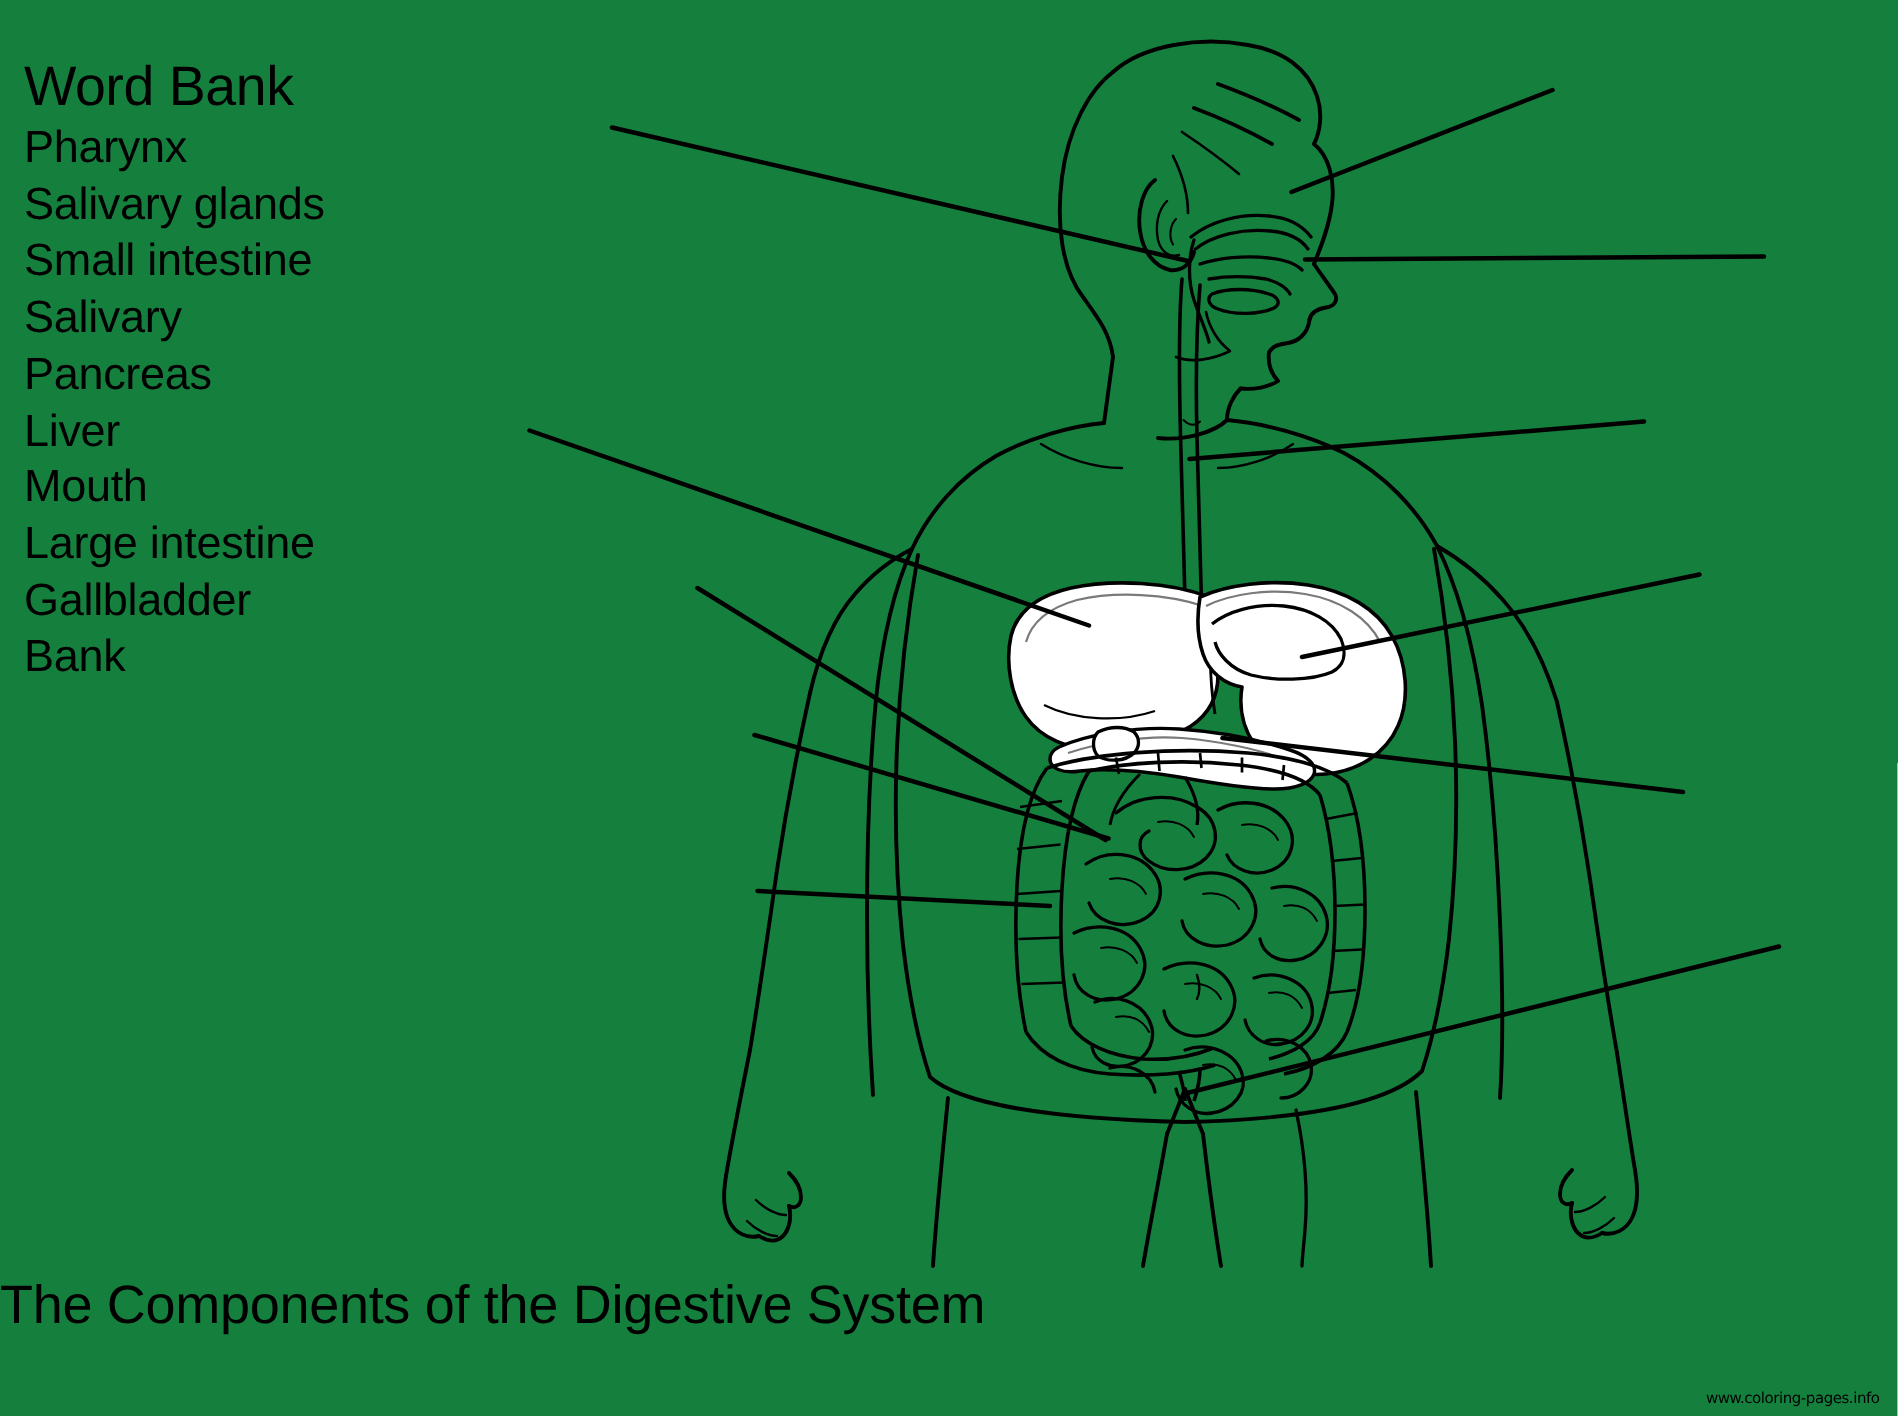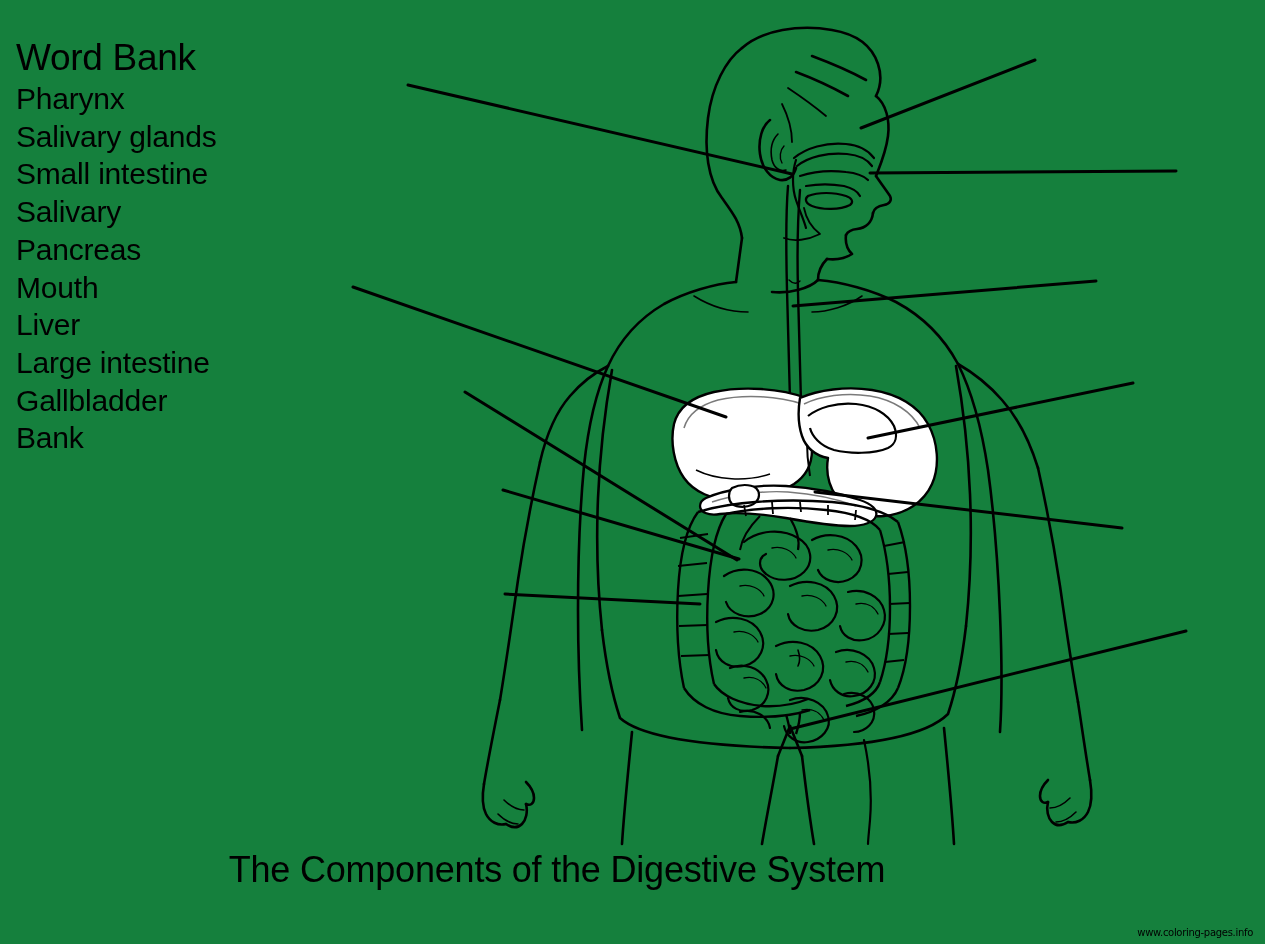--- a/index.html
+++ b/index.html
@@ -48,21 +48,20 @@
     width: 1265px;
     height: 944px;
   }
 
   
   #caption {
     position: absolute;
     left: 0;
     top: 850px;
     width: 1114px;
-    text-align: center;
     font-size: 36px;
     line-height: 40px;
     letter-spacing: -0.2px;
   }
 
   
   #watermark {
     position: absolute;
     right: 12px;
     bottom: 6px;
@@ -77,22 +76,22 @@
 
 <div id="page">
 
   <div id="word-bank">
     <div id="word-bank-title">Word Bank</div>
     <div class="word-bank-item">Pharynx</div>
     <div class="word-bank-item">Salivary glands</div>
     <div class="word-bank-item">Small intestine</div>
     <div class="word-bank-item">Salivary</div>
     <div class="word-bank-item">Pancreas</div>
+    <div class="word-bank-item">Liver</div>
     <div class="word-bank-item">Mouth</div>
-    <div class="word-bank-item">Liver</div>
     <div class="word-bank-item">Large intestine</div>
     <div class="word-bank-item">Gallbladder</div>
     <div class="word-bank-item">Bank</div>
   </div>
 
   <svg id="figure-svg" viewBox="0 0 1265 944">
 
     <g fill="none" stroke="#000000" stroke-width="2.6" stroke-linecap="round" stroke-linejoin="round">
 
       <path d="M742,48 C 726,60 712,86 708,118 C 704,150 708,180 722,198

